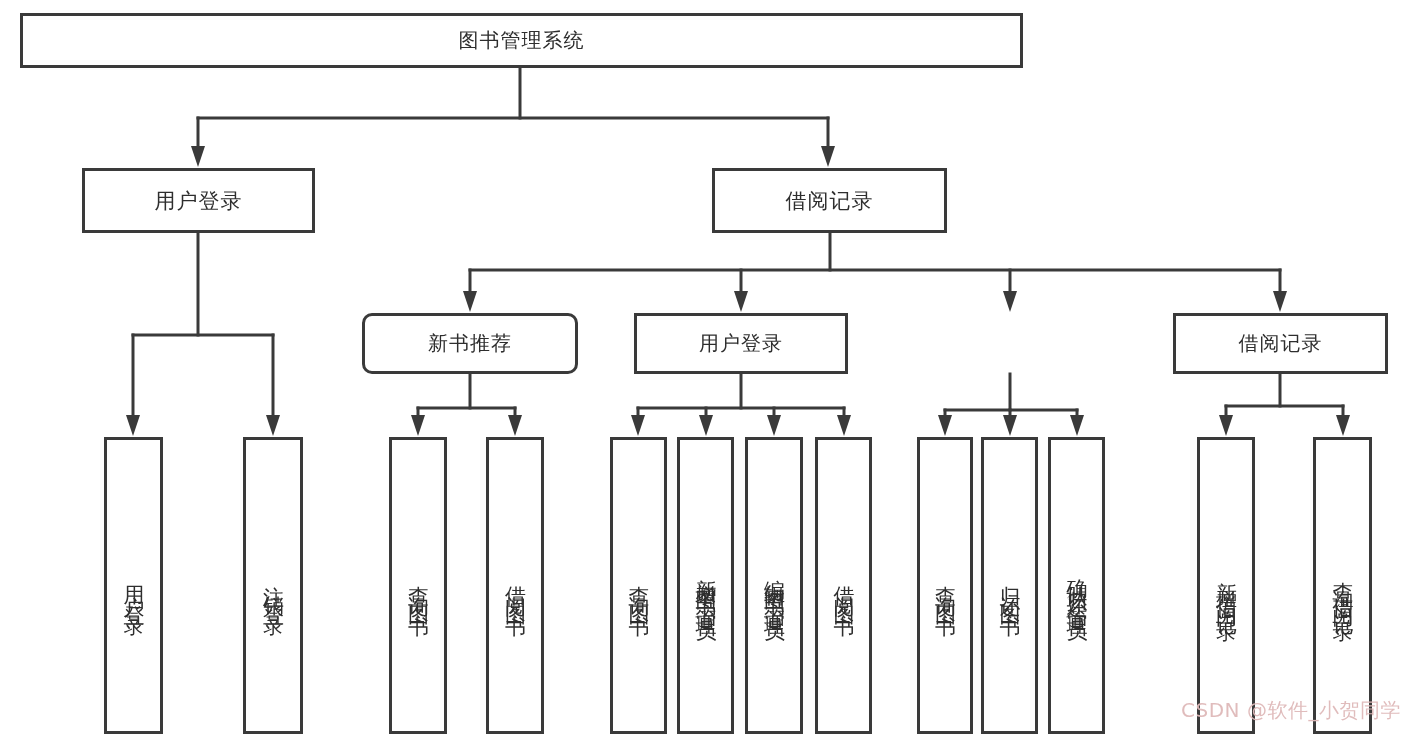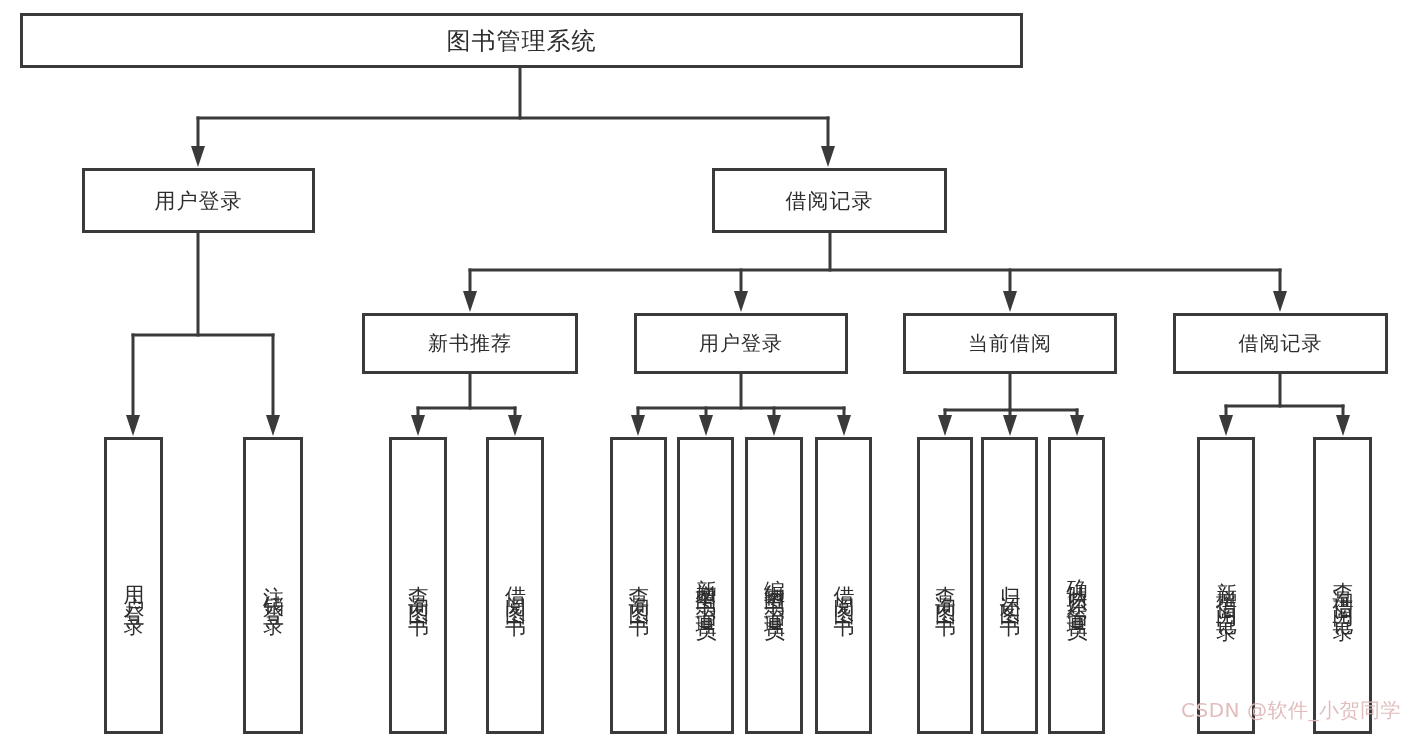--- a/index.html
+++ b/index.html
@@ -5,21 +5,21 @@
   html,body{margin:0;padding:0;background:#ffffff;}
   body{font-family:"DejaVu Sans","Liberation Sans",sans-serif;}
   .stage{position:relative;width:1405px;height:747px;background:#ffffff;overflow:hidden;}
   .connectors{position:absolute;left:0;top:0;width:1405px;height:747px;z-index:1;pointer-events:none;}
   .node{position:absolute;box-sizing:border-box;border:3px solid #3a3a3a;background:#ffffff;
         color:#2e2e2e;display:flex;align-items:center;justify-content:center;z-index:2;}
   .h-node{font-size:21px;letter-spacing:1px;}
   .leaf{writing-mode:vertical-rl;text-orientation:mixed;font-size:21px;letter-spacing:10px;
         line-height:1;padding-top:6px;}
   .leaf .lbl{display:block;}
-  .root-node{font-size:24px;}
+  .root-node{font-size:20px;}
   .watermark{position:absolute;left:1181px;top:697px;z-index:3;font-size:20px;
              color:#dfb9b9;opacity:0.95;letter-spacing:0.5px;white-space:nowrap;}
 </style>
 </head>
 <body>
 
 <div class="stage">
 
   <svg class="connectors" width="1405" height="747" viewBox="0 0 1405 747" xmlns="http://www.w3.org/2000/svg">
       <line x1="520" y1="68" x2="520" y2="118" stroke="#3a3a3a" stroke-width="3" stroke-linecap="square"></line>
@@ -80,28 +80,25 @@
     <span>图书管理系统</span>
   </div>
 
   <div class="node h-node" style="left:82px;top:168px;width:233px;height:65px;">
     <span>用户登录</span>
   </div>
   <div class="node h-node" style="left:712px;top:168px;width:235px;height:65px;">
     <span>借阅记录</span>
   </div>
 
-  <div class="node h-node" style="left:362px;top:313px;width:216px;height:61px;font-size:20px;">
+  <div class="node h-node" style="left:362px;top:313px;width:216px;height:61px;font-size:20px;border-radius:10px;">
     <span>新书推荐</span>
   </div>
   <div class="node h-node" style="left:634px;top:313px;width:214px;height:61px;font-size:20px;">
     <span>用户登录</span>
-  </div>
-  <div class="node h-node" style="left:903px;top:313px;width:214px;height:61px;font-size:20px;">
-    <span>当前借阅</span>
   </div>
   <div class="node h-node" style="left:1173px;top:313px;width:215px;height:61px;font-size:20px;">
     <span>借阅记录</span>
   </div>
 
   <div class="node leaf" style="left:104px;top:437px;width:59px;height:297px;">
     <span class="lbl">用户登录</span>
   </div>
   <div class="node leaf" style="left:243px;top:437px;width:60px;height:297px;">
     <span class="lbl">注销登录</span>

